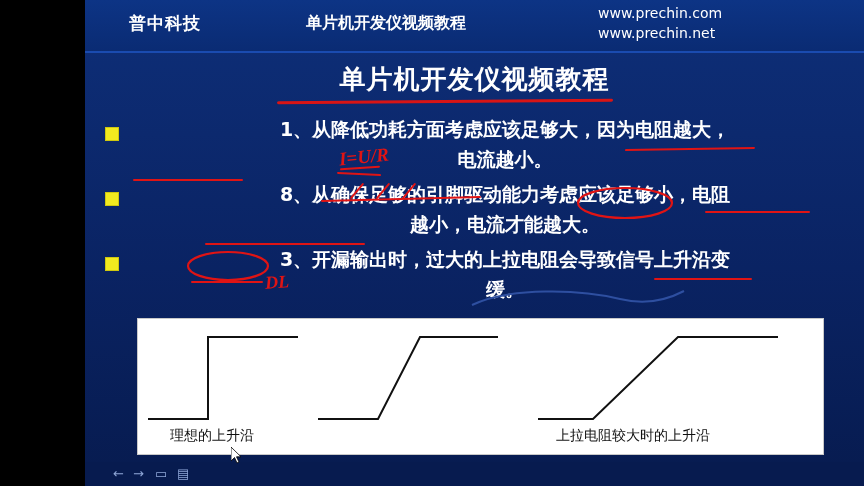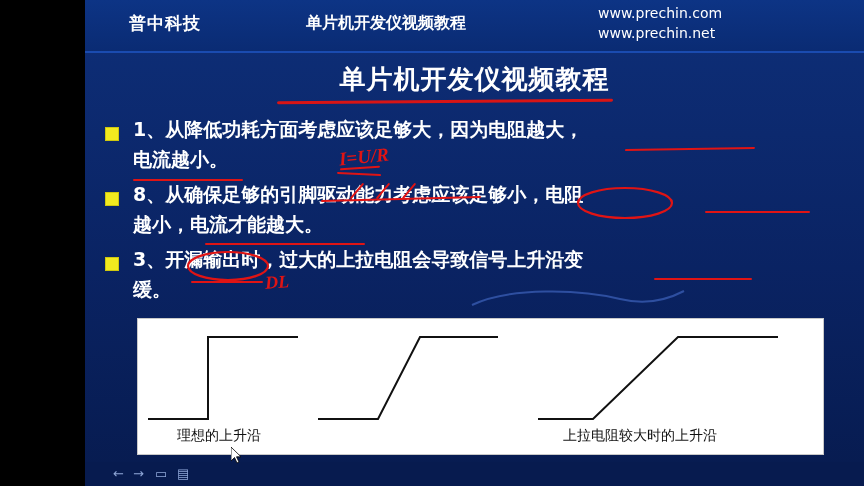--- a/index.html
+++ b/index.html
@@ -125,24 +125,25 @@
   .bullet-square {
     position: absolute;
     left: 0px;
     width: 12px;
     height: 12px;
     background: #f2ea1f;
     border: 1px solid #cfc70f;
   }
   .bullet-text {
     position: absolute;
-    left: 28px;
+    left: 44px;
     top: -6px;
     width: 712px;
     white-space: pre-line;
+    text-align: center;
   }
 
   
   .ann {
     position: absolute;
     pointer-events: none;
   }
   .ann-line {
     position: absolute;
     background: #e01414;
@@ -171,21 +172,20 @@
     position: absolute;
     top: 0px;
     left: 0px;
   }
   .wave-label {
     position: absolute;
     color: #101010;
     font-size: 14px;
     white-space: nowrap;
     font-family: "DejaVu Sans", sans-serif;
-    margin-left: 7px;
   }
 
   
   #toolbar {
     position: absolute;
     left: 0px;
     top: 462px;
     width: 779px;
     height: 24px;
     background: #071b4f;

